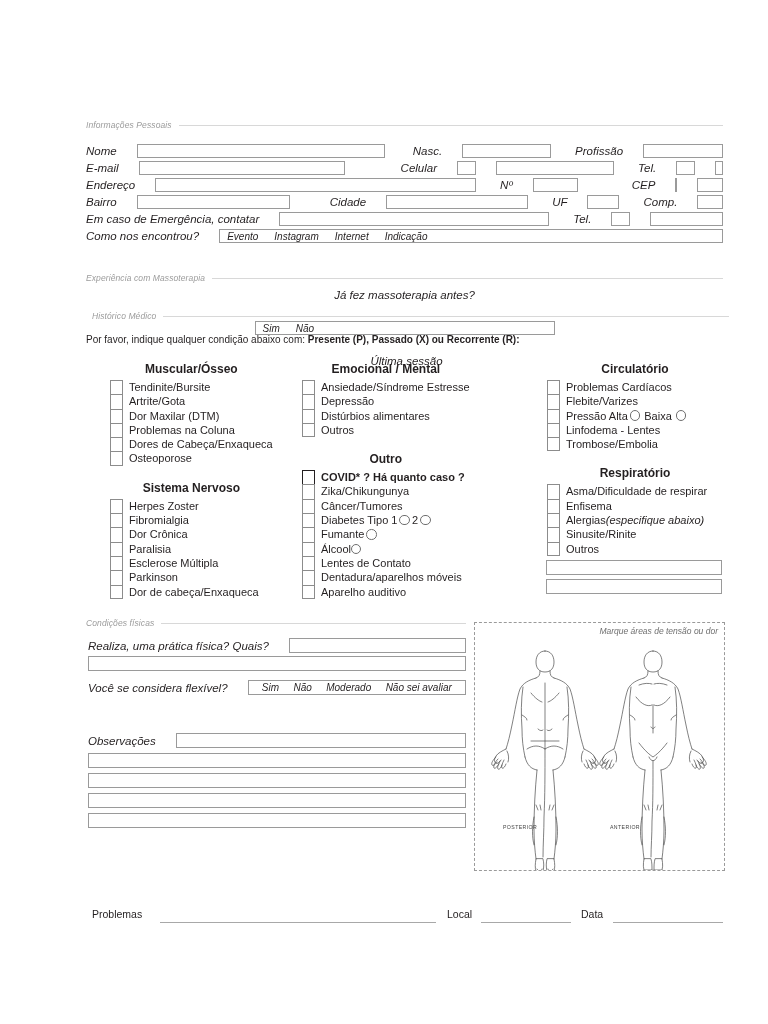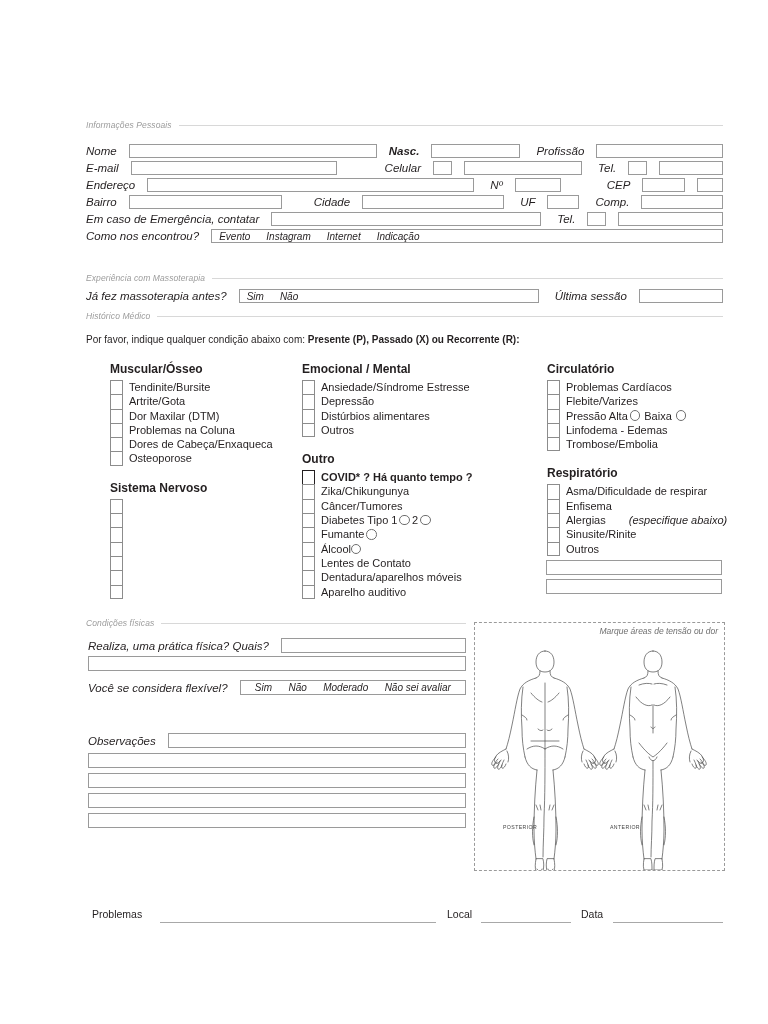--- a/index.html
+++ b/index.html
@@ -3,55 +3,55 @@
 <meta charset="utf-8">
 <style>
   html,body{margin:0;padding:0;}
   body{
     width:768px;height:1024px;
     background:#ffffff;
     font-family:"Liberation Sans", sans-serif;
     color:#231f20;
     overflow:hidden;
   }
-  .page{position:relative;width:768px;height:1024px;}
+  .page{position:relative;width:768px;height:1024px;text-align:center;}
 
   
   .sec-head{
     display:flex;align-items:center;gap:7px;
     font-style:italic;font-size:8.5px;color:#9b9b9b;
     letter-spacing:.1px;white-space:nowrap;
   }
   .sec-head .rule{flex:1;height:1px;background:#d8d8d8;}
 
   .lbl{
     font-style:italic;font-size:11.5px;color:#231f20;white-space:nowrap;
   }
   .box{
     border:1px solid #9a9a9a;background:#fff;height:14px;box-sizing:border-box;
   }
-  .row{display:flex;align-items:center;gap:12px;margin-bottom:3px;}
+  .row{display:flex;align-items:center;gap:20px;margin-bottom:3px;}
 
   
   .col-title{font-weight:bold;font-size:12px;margin:0 0 4px 0;white-space:nowrap;}
   .chk-group{display:flex;}
   .chk-col{display:flex;flex-direction:column;width:13px;flex:none;}
   .cbx{
     width:13px;height:14.3px;box-sizing:border-box;
     border:1px solid #8c8c8c;border-bottom:none;background:#fff;
   }
   .cbx:last-child{border-bottom:1px solid #8c8c8c;}
   .cbx.strong{border:1.6px solid #231f20;border-bottom:none;}
   .lbl-col{display:flex;flex-direction:column;padding-left:6px;}
   .item{
     height:14.3px;line-height:14.3px;font-size:11px;white-space:nowrap;
     display:flex;align-items:center;
   }
   .item.b{font-weight:bold;}
-  .item i{font-style:italic;margin-left:23px;}
+  .item i{font-style:italic;}
   .circ{
     display:inline-block;width:8.5px;height:8.5px;border:1px solid #6f6f6f;
     border-radius:50%;margin:0 2px;flex:none;
   }
 
   
   .bodybox{
     position:absolute;border:1px dashed #9a9a9a;background:#fff;
   }
   .bodycap{
@@ -74,21 +74,21 @@
   <div style="position:absolute;left:86px;top:120px;width:637px;" class="sec-head">
     <span>Informações Pessoais</span>
     <span class="rule"></span>
   </div>
 
   <div style="position:absolute;left:86px;top:144px;width:637px;">
 
     <div class="row">
       <span class="lbl">Nome</span>
       <span class="box" style="width:248px;"></span>
-      <span class="lbl" style="margin-left:0;font-weight:bold;">Nasc.</span>
+      <span class="lbl" style="margin-left:8px;">Nasc.</span>
       <span class="box" style="width:89px;"></span>
       <span class="lbl" style="margin-left:4px;">Profissão</span>
       <span class="box" style="flex:1;"></span>
     </div>
 
     <div class="row">
       <span class="lbl">E-mail</span>
       <span class="box" style="width:206px;"></span>
       <span class="lbl" style="margin-left:4px;padding-left:32px;">Celular</span>
       <span class="box" style="width:19px;"></span>
@@ -136,31 +136,31 @@
         <span class="lbl" style="font-size:10px;">Indicação</span>
       </span>
     </div>
   </div>
 
   <div style="position:absolute;left:86px;top:273px;width:637px;" class="sec-head">
     <span>Experiência com Massoterapia</span>
     <span class="rule"></span>
   </div>
 
-  <div style="position:absolute;left:86px;top:289px;width:637px;" class="row">
+  <div style="position:absolute;left:86px;top:289px;width:637px;flex-direction:column;" class="row">
     <span class="lbl">Já fez massoterapia antes?</span>
     <span class="box" style="width:300px;display:flex;align-items:center;gap:16px;padding-left:7px;">
       <span class="lbl" style="font-size:10px;">Sim</span>
       <span class="lbl" style="font-size:10px;">Não</span>
     </span>
     <span class="lbl" style="margin-left:4px;">Última sessão</span>
     <span class="box" style="flex:1;"></span>
   </div>
 
-  <div style="position:absolute;left:86px;top:311px;width:637px;" class="sec-head">
+  <div style="position:absolute;left:92px;top:311px;width:637px;" class="sec-head">
     <span>Histórico Médico</span>
     <span class="rule"></span>
   </div>
 
   <div style="position:absolute;left:86px;top:334px;font-size:10px;">
     <span>Por favor, indique qualquer condição abaixo com: </span><span style="font-weight:bold;">Presente (P), Passado (X) ou Recorrente (R):</span>
   </div>
 
   <div style="position:absolute;left:110px;top:362px;">
     <div class="col-title">Muscular/Ósseo</div>
@@ -187,20 +187,29 @@
     <div class="chk-group">
       <div class="chk-col">
         <span class="cbx"></span>
         <span class="cbx"></span>
         <span class="cbx"></span>
         <span class="cbx"></span>
         <span class="cbx"></span>
         <span class="cbx"></span>
         <span class="cbx"></span>
       </div>
+      <div class="lbl-col">
+        <span class="item">Herpes Zoster</span>
+        <span class="item">Fibromialgia</span>
+        <span class="item">Dor Crônica</span>
+        <span class="item">Paralisia</span>
+        <span class="item">Esclerose Múltipla</span>
+        <span class="item">Parkinson</span>
+        <span class="item">Dor de cabeça/Enxaqueca</span>
+      </div>
     </div>
   </div>
 
   <div style="position:absolute;left:302px;top:362px;">
     <div class="col-title">Emocional / Mental</div>
     <div class="chk-group">
       <div class="chk-col">
         <span class="cbx"></span>
         <span class="cbx"></span>
         <span class="cbx"></span>
@@ -221,21 +230,21 @@
         <span class="cbx"></span>
         <span class="cbx"></span>
         <span class="cbx"></span>
         <span class="cbx"></span>
         <span class="cbx"></span>
         <span class="cbx"></span>
         <span class="cbx"></span>
         <span class="cbx"></span>
       </div>
       <div class="lbl-col">
-        <span class="item b">COVID* ? Há quanto tempo ?</span>
+        <span class="item b">COVID* ? Há quanto caso ?</span>
         <span class="item">Zika/Chikungunya</span>
         <span class="item">Câncer/Tumores</span>
         <span class="item">
           <span>Diabetes Tipo 1</span>
           <span class="circ"></span>
           <span>2</span>
           <span class="circ"></span>
         </span>
         <span class="item">
           <span>Fumante</span>
@@ -264,21 +273,21 @@
       </div>
       <div class="lbl-col">
         <span class="item">Problemas Cardíacos</span>
         <span class="item">Flebite/Varizes</span>
         <span class="item">
           <span>Pressão Alta</span>
           <span class="circ"></span>
           <span style="margin-left:2px;">Baixa</span>
           <span class="circ" style="margin-left:4px;"></span>
         </span>
-        <span class="item">Linfodema - Edemas</span>
+        <span class="item">Linfodema - Lentes</span>
         <span class="item">Trombose/Embolia</span>
       </div>
     </div>
 
     <div class="col-title" style="margin-top:15px;">Respiratório</div>
     <div class="chk-group">
       <div class="chk-col">
         <span class="cbx"></span>
         <span class="cbx"></span>
         <span class="cbx"></span>

